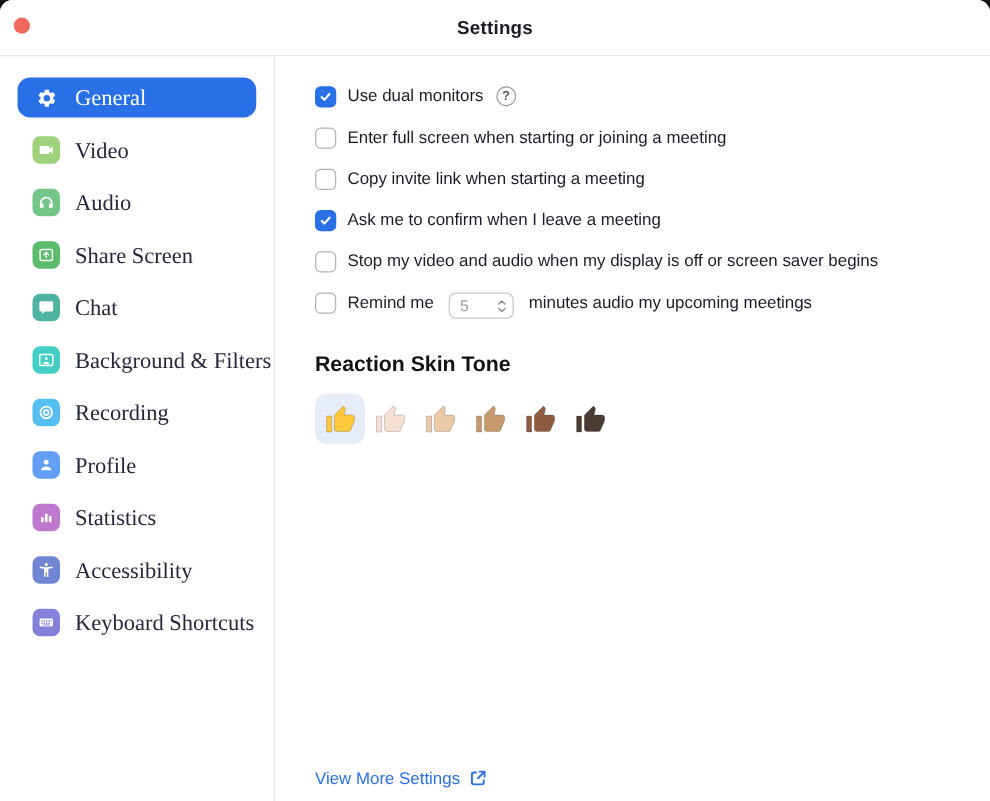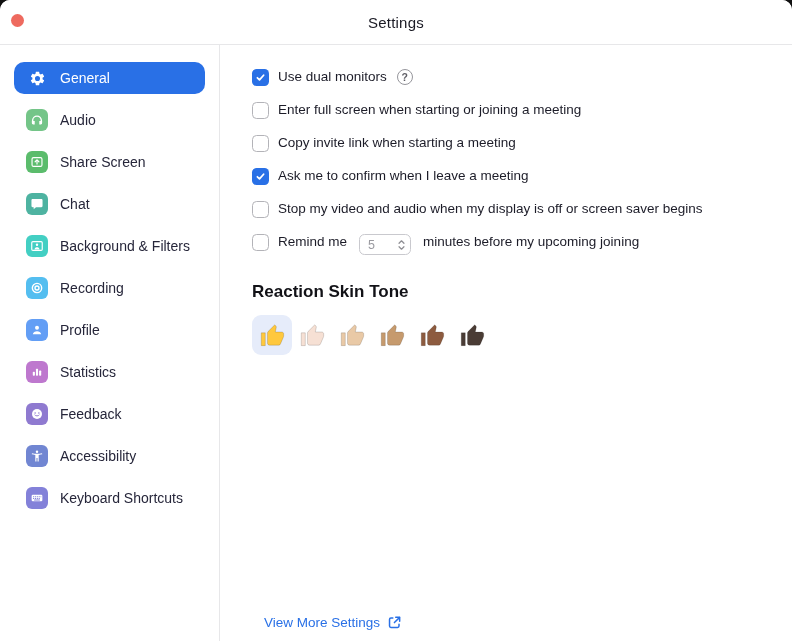--- a/index.html
+++ b/index.html
@@ -5,47 +5,47 @@
   html,body { margin:0; padding:0; background:#111; }
   .window {
     width:792px; height:641px; background:#ffffff;
     border-radius:10px 10px 0 0; overflow:hidden; position:relative;
     font-family:"Liberation Sans","DejaVu Sans",sans-serif;
     -webkit-font-smoothing:antialiased;
   }
   
   .titlebar { height:44px; border-bottom:1px solid #E7E7E9; display:flex; align-items:center; justify-content:center; position:relative; background:#fff; }
   .close-btn { position:absolute; left:11px; top:14px; width:13px; height:13px; border-radius:50%; cursor:pointer; }
-  .title { font-weight:normal; font-size:15px; color:#1A1A24; letter-spacing:.2px; }
+  .title { font-weight:bold; font-size:15px; color:#1A1A24; letter-spacing:.2px; }
   
   .bodywrap { display:flex; height:596px; }
   .sidebar { width:220px; min-width:220px; border-right:1px solid #E7E7E9; padding-top:17px; box-sizing:border-box; background:#fff; }
   .side-item { display:flex; align-items:center; height:32px; margin:0 14px 10px 14px; border-radius:10px; padding-left:12px; gap:12px; cursor:pointer; }
   .side-item .side-icon { width:22px; height:22px; border-radius:6px; display:flex; align-items:center; justify-content:center; flex:0 0 22px; }
   .side-item .side-icon svg { width:14px; height:14px; display:block; }
   .side-item.selected .side-icon { background:transparent !important; }
   .side-item.selected .side-icon svg { width:17px; height:17px; }
-  .side-label { font-size:14px; color:#26263A; white-space:nowrap; }
+  .side-label { font-size:18px; color:#26263A; white-space:nowrap;font-family:Liberation Serif, serif; }
   .side-item.selected .side-label { color:#fff; }
   
   .content { flex:1; position:relative; padding:24px 24px 0 32px; box-sizing:border-box; background:#fff; }
   .cb-row { display:flex; align-items:flex-start; margin-bottom:16px; gap:9px; font-size:13.5px; color:#1C1C28; cursor:pointer; }
   .cb { width:17px; height:17px; border:1.5px solid #B3B3B8; border-radius:4.5px; box-sizing:border-box; background:#fff; display:flex; align-items:center; justify-content:center; flex:0 0 17px; }
   .cb.checked { border:none; }
   .cb svg { width:11px; height:11px; display:none; }
   .cb.checked svg { display:block; }
   .help { width:16px; height:16px; border:1.3px solid #96969C; border-radius:50%; color:#5F5F66; font-size:10.5px; line-height:1; display:flex; align-items:center; justify-content:center; box-sizing:border-box; margin-left:1px; cursor:pointer; font-weight:bold; }
   .stepper { display:inline-flex; align-items:center; justify-content:space-between; width:52px; height:21px; border:1px solid #C9C9CE; border-radius:5.5px; padding:0 4px 0 8px; color:#9A9AA0; font-size:12.5px; margin:0 3px; box-sizing:border-box; background:#fff; cursor:pointer; }
   .stepper svg { width:9px; height:14px; display:block; }
   .section-title { font-weight:bold; font-size:17px; color:#121217; margin:27px 0 13px 0; }
   .tone-row { display:flex; }
   .tone { width:40px; height:40px; border-radius:9px; display:flex; align-items:center; justify-content:center; cursor:pointer; }
   .tone.selected { background:#E6ECFA; }
   .tone svg { width:27px; height:27px; display:block; }
-  .footer-link { position:absolute; left:44px; bottom:11px; color:#2970E6; font-size:13.5px; display:flex; align-items:center; gap:7px; cursor:pointer; text-decoration:none; }
+  .footer-link { position:absolute; left:32px; bottom:11px; color:#2970E6; font-size:13.5px; display:flex; align-items:center; gap:7px; cursor:pointer; text-decoration:none; }
   .footer-link svg { width:15px; height:15px; display:block; }
 </style>
 </head>
 <body>
 
 <div class="window">
 
   <div class="titlebar">
     <span class="close-btn" title="Settings" style="background: rgb(238, 106, 95);"></span>
     <span class="title">Settings</span>
@@ -54,20 +54,28 @@
   <div class="bodywrap">
 
     <div class="sidebar" id="sidebar-list">
         <div class="side-item selected" style="background: rgb(41, 112, 230);">
           <span class="side-icon">
             <svg viewBox="0 0 24 24" fill="#fff">
               <path d="M19.14 12.94c.04-.3.06-.61.06-.94 0-.32-.02-.64-.07-.94l2.03-1.58c.18-.14.23-.41.12-.61l-1.92-3.32c-.12-.22-.37-.29-.59-.22l-2.39.96c-.5-.38-1.03-.7-1.62-.94l-.36-2.54c-.04-.24-.24-.41-.48-.41h-3.84c-.24 0-.43.17-.47.41l-.36 2.54c-.59.24-1.13.57-1.62.94l-2.39-.96c-.22-.08-.47 0-.59.22L2.74 8.87c-.12.21-.08.47.12.61l2.03 1.58c-.05.3-.09.63-.09.94s.02.64.07.94l-2.03 1.58c-.18.14-.23.41-.12.61l1.92 3.32c.12.22.37.29.59.22l2.39-.96c.5.38 1.03.7 1.62.94l.36 2.54c.05.24.24.41.48.41h3.84c.24 0 .44-.17.47-.41l.36-2.54c.59-.24 1.13-.56 1.62-.94l2.39.96c.22.08.47 0 .59-.22l1.92-3.32c.12-.22.07-.47-.12-.61l-2.01-1.58zM12 15.6A3.6 3.6 0 1 1 12 8.4a3.6 3.6 0 0 1 0 7.2z"></path>
             </svg>
           </span>
           <span class="side-label">General</span>
+        </div>
+        <div class="side-item">
+          <span class="side-icon" style="background: rgb(159, 209, 123);">
+            <svg viewBox="0 0 24 24" fill="#fff">
+              <path d="M16.5 10.8V7.8c0-.66-.54-1.2-1.2-1.2H4.2C3.54 6.6 3 7.14 3 7.8v8.4c0 .66.54 1.2 1.2 1.2h11.1c.66 0 1.2-.54 1.2-1.2v-3l4.5 4.2V6.6l-4.5 4.2z"></path>
+            </svg>
+          </span>
+          <span class="side-label">Video</span>
         </div>
         <div class="side-item">
           <span class="side-icon" style="background: rgb(116, 197, 136);">
             <svg viewBox="0 0 24 24" fill="none" stroke="#fff" stroke-width="2.4" stroke-linecap="round">
               <path d="M4.5 17.5v-4.7a7.5 7.5 0 0 1 15 0v4.7"></path>
               <path d="M4.5 17.5v-2.8h2.4v3.6H5.3a.8.8 0 0 1-.8-.8z" fill="#fff"></path>
               <path d="M19.5 17.5v-2.8h-2.4v3.6h1.6a.8.8 0 0 0 .8-.8z" fill="#fff"></path>
             </svg>
           </span>
           <span class="side-label">Audio</span>
@@ -120,31 +128,20 @@
         </div>
         <div class="side-item">
           <span class="side-icon" style="background: rgb(190, 120, 206);">
             <svg viewBox="0 0 24 24" fill="#fff">
               <rect x="4.8" y="11.5" width="3.6" height="7" rx="1.2"></rect>
               <rect x="10.2" y="6.5" width="3.6" height="12" rx="1.2"></rect>
               <rect x="15.6" y="9.5" width="3.6" height="9" rx="1.2"></rect>
             </svg>
           </span>
           <span class="side-label">Statistics</span>
-        </div>
-        <div class="side-item">
-          <span class="side-icon" style="background: rgb(143, 122, 208);">
-            <svg viewBox="0 0 24 24">
-              <circle cx="12" cy="12" r="8.6" fill="#fff"></circle>
-              <circle cx="8.8" cy="10.4" r="1.25" fill="#8F7AD0"></circle>
-              <circle cx="15.2" cy="10.4" r="1.25" fill="#8F7AD0"></circle>
-              <path d="M8.3 13.8a4.8 4.8 0 0 0 7.4 0" fill="none" stroke="#8F7AD0" stroke-width="1.6" stroke-linecap="round"></path>
-            </svg>
-          </span>
-          <span class="side-label">Feedback</span>
         </div>
         <div class="side-item">
           <span class="side-icon" style="background: rgb(113, 134, 210);">
             <svg viewBox="0 0 24 24" fill="#fff">
               <circle cx="12" cy="4.6" r="2.1"></circle>
               <path d="M20.6 7.2c-2.7.7-5.8 1-8.6 1s-5.9-.3-8.6-1L3 9.2c1.9.5 4.1.8 6.1 1v11.2h2v-6h1.8v6h2V10.2c2-.2 4.2-.5 6.1-1l-.4-2z"></path>
             </svg>
           </span>
           <span class="side-label">Accessibility</span>
         </div>
@@ -206,21 +203,21 @@
             <span>Remind me</span>
             <span class="stepper">
               <span>5</span>
               <span>
                 <svg viewBox="0 0 10 16" fill="none" stroke="#8E8E93" stroke-width="1.4" stroke-linecap="round" stroke-linejoin="round">
                   <path d="M2.2 6 5 3.2 7.8 6"></path>
                   <path d="M2.2 10 5 12.8 7.8 10"></path>
                 </svg>
               </span>
             </span>
-            <span>minutes before my upcoming joining</span>
+            <span>minutes audio my upcoming meetings</span>
           </label>
         </div>
 
       <div class="section-title">Reaction Skin Tone</div>
       <div class="tone-row" id="tone-row">
           <div class="tone selected" style="background: rgb(230, 236, 250);">
             <svg viewBox="0 0 24 24">
               <path d="M2 21h3.6V9.6H2V21zM22 10.7c0-1-.8-1.8-1.8-1.8h-5.7l.86-4.1.03-.29c0-.37-.15-.71-.4-.96L14 2.5 8.07 8.43c-.33.33-.53.78-.53 1.27v9.1c0 1 .8 1.8 1.8 1.8h8.1c.75 0 1.39-.45 1.66-1.1l2.72-6.35c.08-.2.13-.42.13-.65v-1.8z" fill="#FFC83D" stroke="rgba(0,0,0,0.22)" stroke-width="0.6"></path>
             </svg>
           </div>

